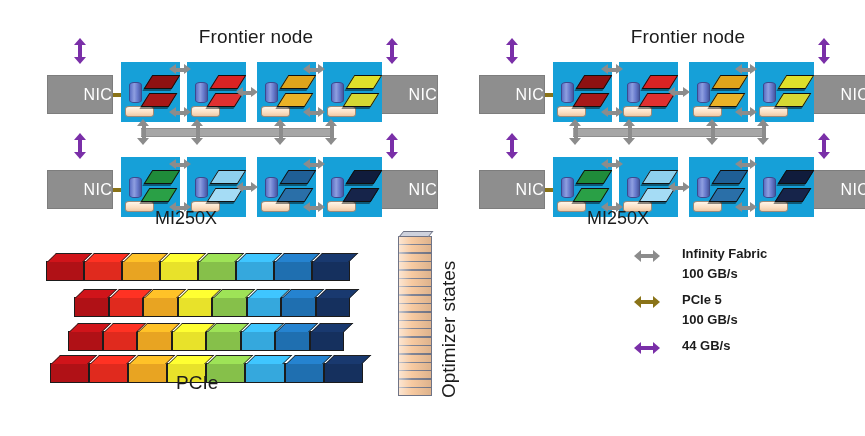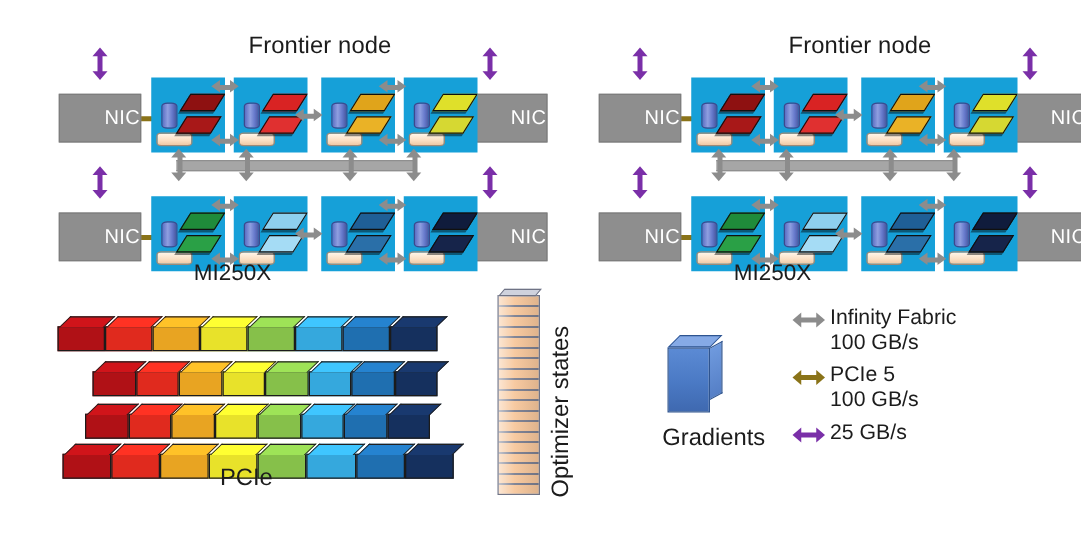--- a/index.html
+++ b/index.html
@@ -118,21 +118,21 @@
     transform:skewY(-28deg);transform-origin:top left;}
   .cube .topface{position:absolute;left:0;top:0;width:34px;height:10px;
     background:#86aae6;border:1px solid #2e5490;box-sizing:border-box;transform:skewX(-45deg);transform-origin:bottom left;}
 
   
   .legend-row{position:absolute;display:flex;align-items:flex-start;}
   .legend-arrow{position:relative;width:26px;height:12px;margin-top:6px;flex:0 0 auto;}
   .legend-arrow .bar{position:absolute;left:6px;right:6px;top:4px;height:4px;}
   .legend-arrow .lf{position:absolute;left:0;top:0;width:0;height:0;border-top:6px solid transparent;border-bottom:6px solid transparent;}
   .legend-arrow .rt{position:absolute;right:0;top:0;width:0;height:0;border-top:6px solid transparent;border-bottom:6px solid transparent;}
-  .legend-text{margin-left:4px;font-size:17px;line-height:20px;color:#1c1c1c;white-space:nowrap;}
+  .legend-text{margin-left:22px;font-size:13px;line-height:20px;color:#1c1c1c;white-space:nowrap;font-weight:bold;}
 
   .watermark{
     position:absolute;font-size:24px;color:#e2e2e4;white-space:nowrap;
     font-family:"DejaVu Sans",sans-serif;letter-spacing:1px;
   }
   .caption{font-size:19px;color:#1c1c1c;white-space:nowrap;}
 </style>
 </head>
 <body>
 
@@ -617,28 +617,20 @@
   </div>
 
   <div class="abs" style="left:370px;top:228px;width:110px;height:180px;">
     <div class="optcol" style="left:12px;top:8px;height:160px;">
       <span class="captop"></span>
       <span class="face"></span>
     </div>
     <div class="optlabel" style="left:52px;top:170px;">Optimizer states</div>
   </div>
 
-  <div class="abs" style="left:490px;top:258px;width:130px;height:120px;">
-    <div class="cube" style="left:28px;top:10px;">
-      <span class="front"></span>
-      <span class="sidebox"></span>
-      <span class="topface"></span>
-    </div>
-    <div class="abs caption" style="left:0px;top:82px;width:130px;text-align:center;">Gradients</div>
-  </div>
 
   <div class="abs" style="left:618px;top:244px;width:240px;height:130px;">
     <div id="legend-rows">
         <div class="legend-row" style="left: 0px; top: 0px;">
           <span class="legend-arrow">
             <span class="lf" style="border-right: 7px solid rgb(140, 140, 140);"></span>
             <span class="bar" style="background: rgb(140, 140, 140);"></span>
             <span class="rt" style="border-left: 7px solid rgb(140, 140, 140);"></span>
           </span>
           <span class="legend-text">
@@ -657,19 +649,19 @@
             <div>100 GB/s</div>
           </span>
         </div>
         <div class="legend-row" style="left: 0px; top: 92px;">
           <span class="legend-arrow">
             <span class="lf" style="border-right: 7px solid rgb(122, 47, 168);"></span>
             <span class="bar" style="background: rgb(122, 47, 168);"></span>
             <span class="rt" style="border-left: 7px solid rgb(122, 47, 168);"></span>
           </span>
           <span class="legend-text">
-            <div>25 GB/s</div>
+            <div>44 GB/s</div>
           </span>
         </div>
       </div>
   </div>
 
 </div>
 
 </body></html>

